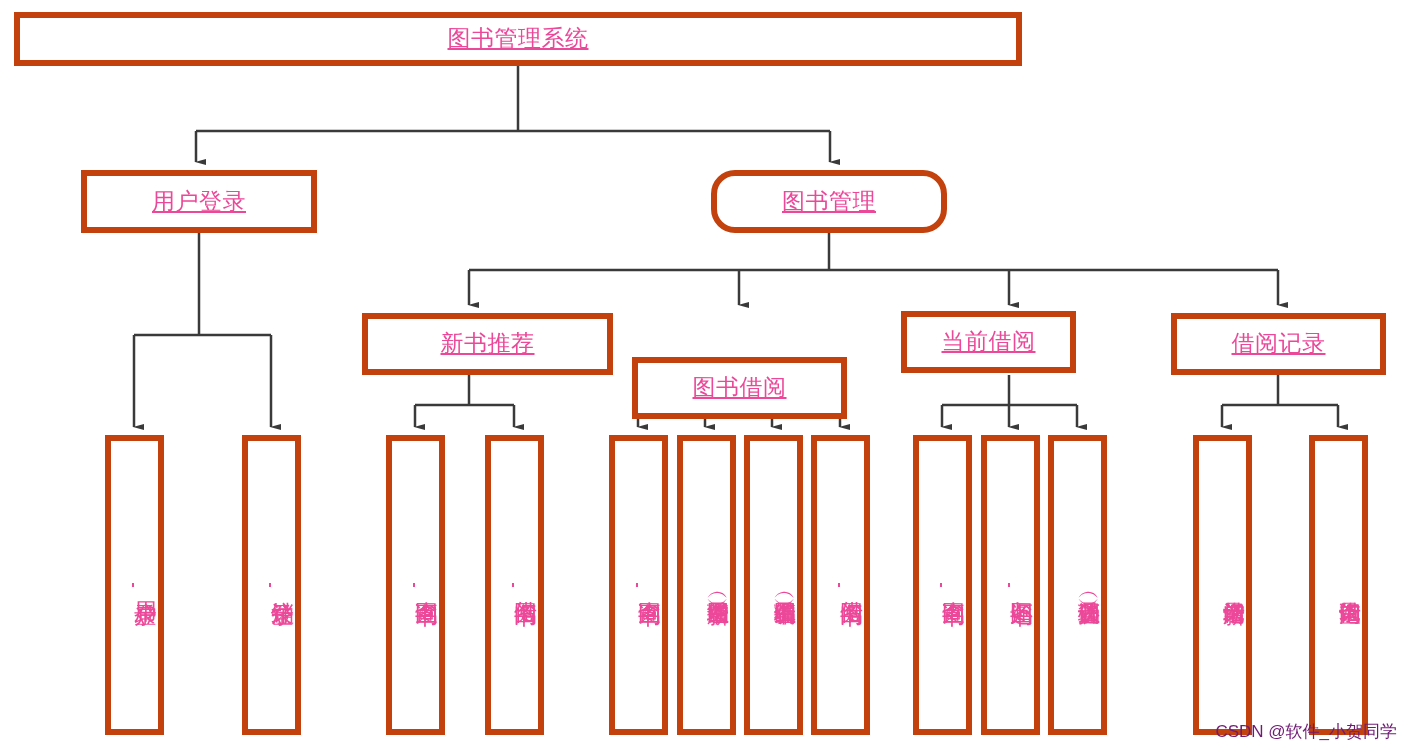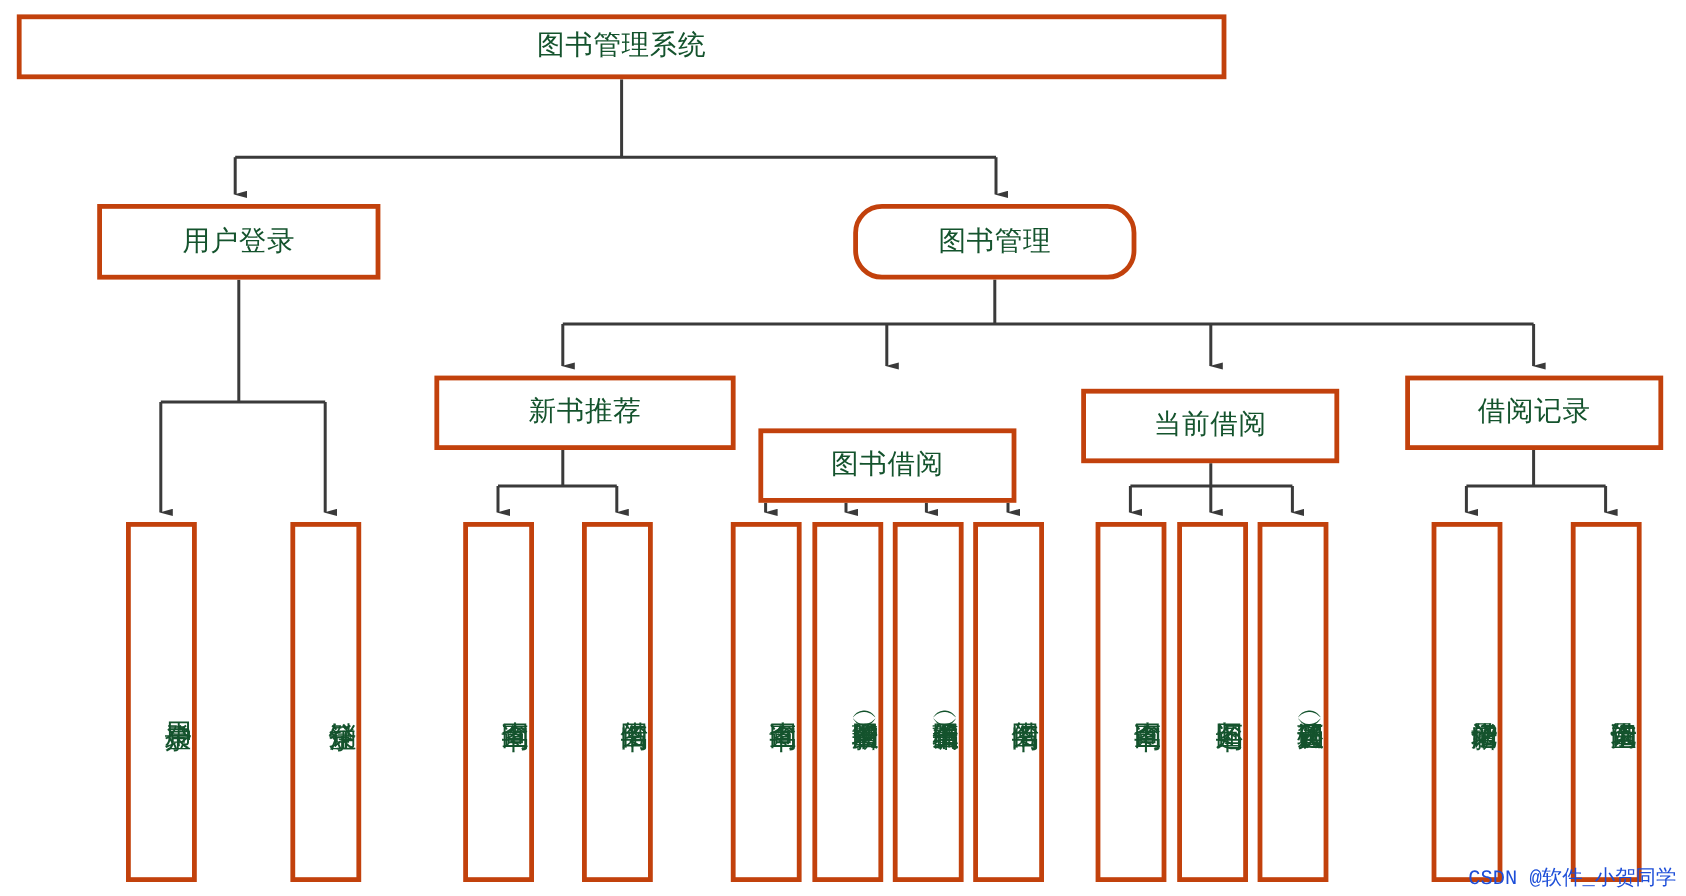--- a/index.html
+++ b/index.html
@@ -22,27 +22,28 @@
     position: absolute;
     left: 0;
     top: 0;
     width: 1405px;
     height: 747px;
     pointer-events: none;
   }
   .node {
     position: absolute;
     box-sizing: border-box;
-    border: 4px solid #c2410c;
+    border: 6px solid #c2410c;
     background: #ffffff;
     display: flex;
     align-items: center;
     justify-content: center;
-    color: #14532d;
+    color: #ec4899;
     z-index: 2;
+    text-decoration: underline;
   }
   .node-h {
     font-size: 23px;
     line-height: 1.2;
     letter-spacing: 0.5px;
     white-space: nowrap;
   }
   .node-v {
     writing-mode: vertical-rl;
     text-orientation: upright;
@@ -57,24 +58,24 @@
   }
   .node-v.tall-label {
     font-size: 22px;
     letter-spacing: 0px;
   }
   #watermark {
     position: absolute;
     right: 8px;
     bottom: 4px;
     font-size: 17px;
-    color: #1d4ed8;
+    color: #701a75;
     white-space: nowrap;
     z-index: 5;
-    font-family: Liberation Mono, monospace;
+    font-family: Liberation Sans, sans-serif;
   }
 </style>
 </head>
 <body>
 
 <div id="diagram-root">
 
   <svg id="wire-layer" viewBox="0 0 1405 747" width="1405" height="747" xmlns="http://www.w3.org/2000/svg">
     <defs>
       <marker id="arrowhead" markerWidth="10" markerHeight="12" refX="3" refY="10" orient="auto" markerUnits="userSpaceOnUse">
@@ -135,21 +136,21 @@
   <div class="node node-h" style="left:711px; top:170px; width:236px; height:63px;border-radius:24px;">
     <span>图书管理</span>
   </div>
 
   <div class="node node-h" style="left:362px; top:313px; width:251px; height:62px;">
     <span>新书推荐</span>
   </div>
   <div class="node node-h" style="left:632px; top:313px; width:215px; height:62px;margin-top:44px;">
     <span>图书借阅</span>
   </div>
-  <div class="node node-h" style="left:901px; top:324px; width:215px; height:62px;">
+  <div class="node node-h" style="left:901px; top:311px; width:175px; height:62px;">
     <span>当前借阅</span>
   </div>
   <div class="node node-h" style="left:1171px; top:313px; width:215px; height:62px;">
     <span>借阅记录</span>
   </div>
 
   <div class="node node-v" style="left:105px; top:435px; width:59px; height:300px;">
     <span>用户登录</span>
   </div>
   <div class="node node-v" style="left:242px; top:435px; width:59px; height:300px;">

